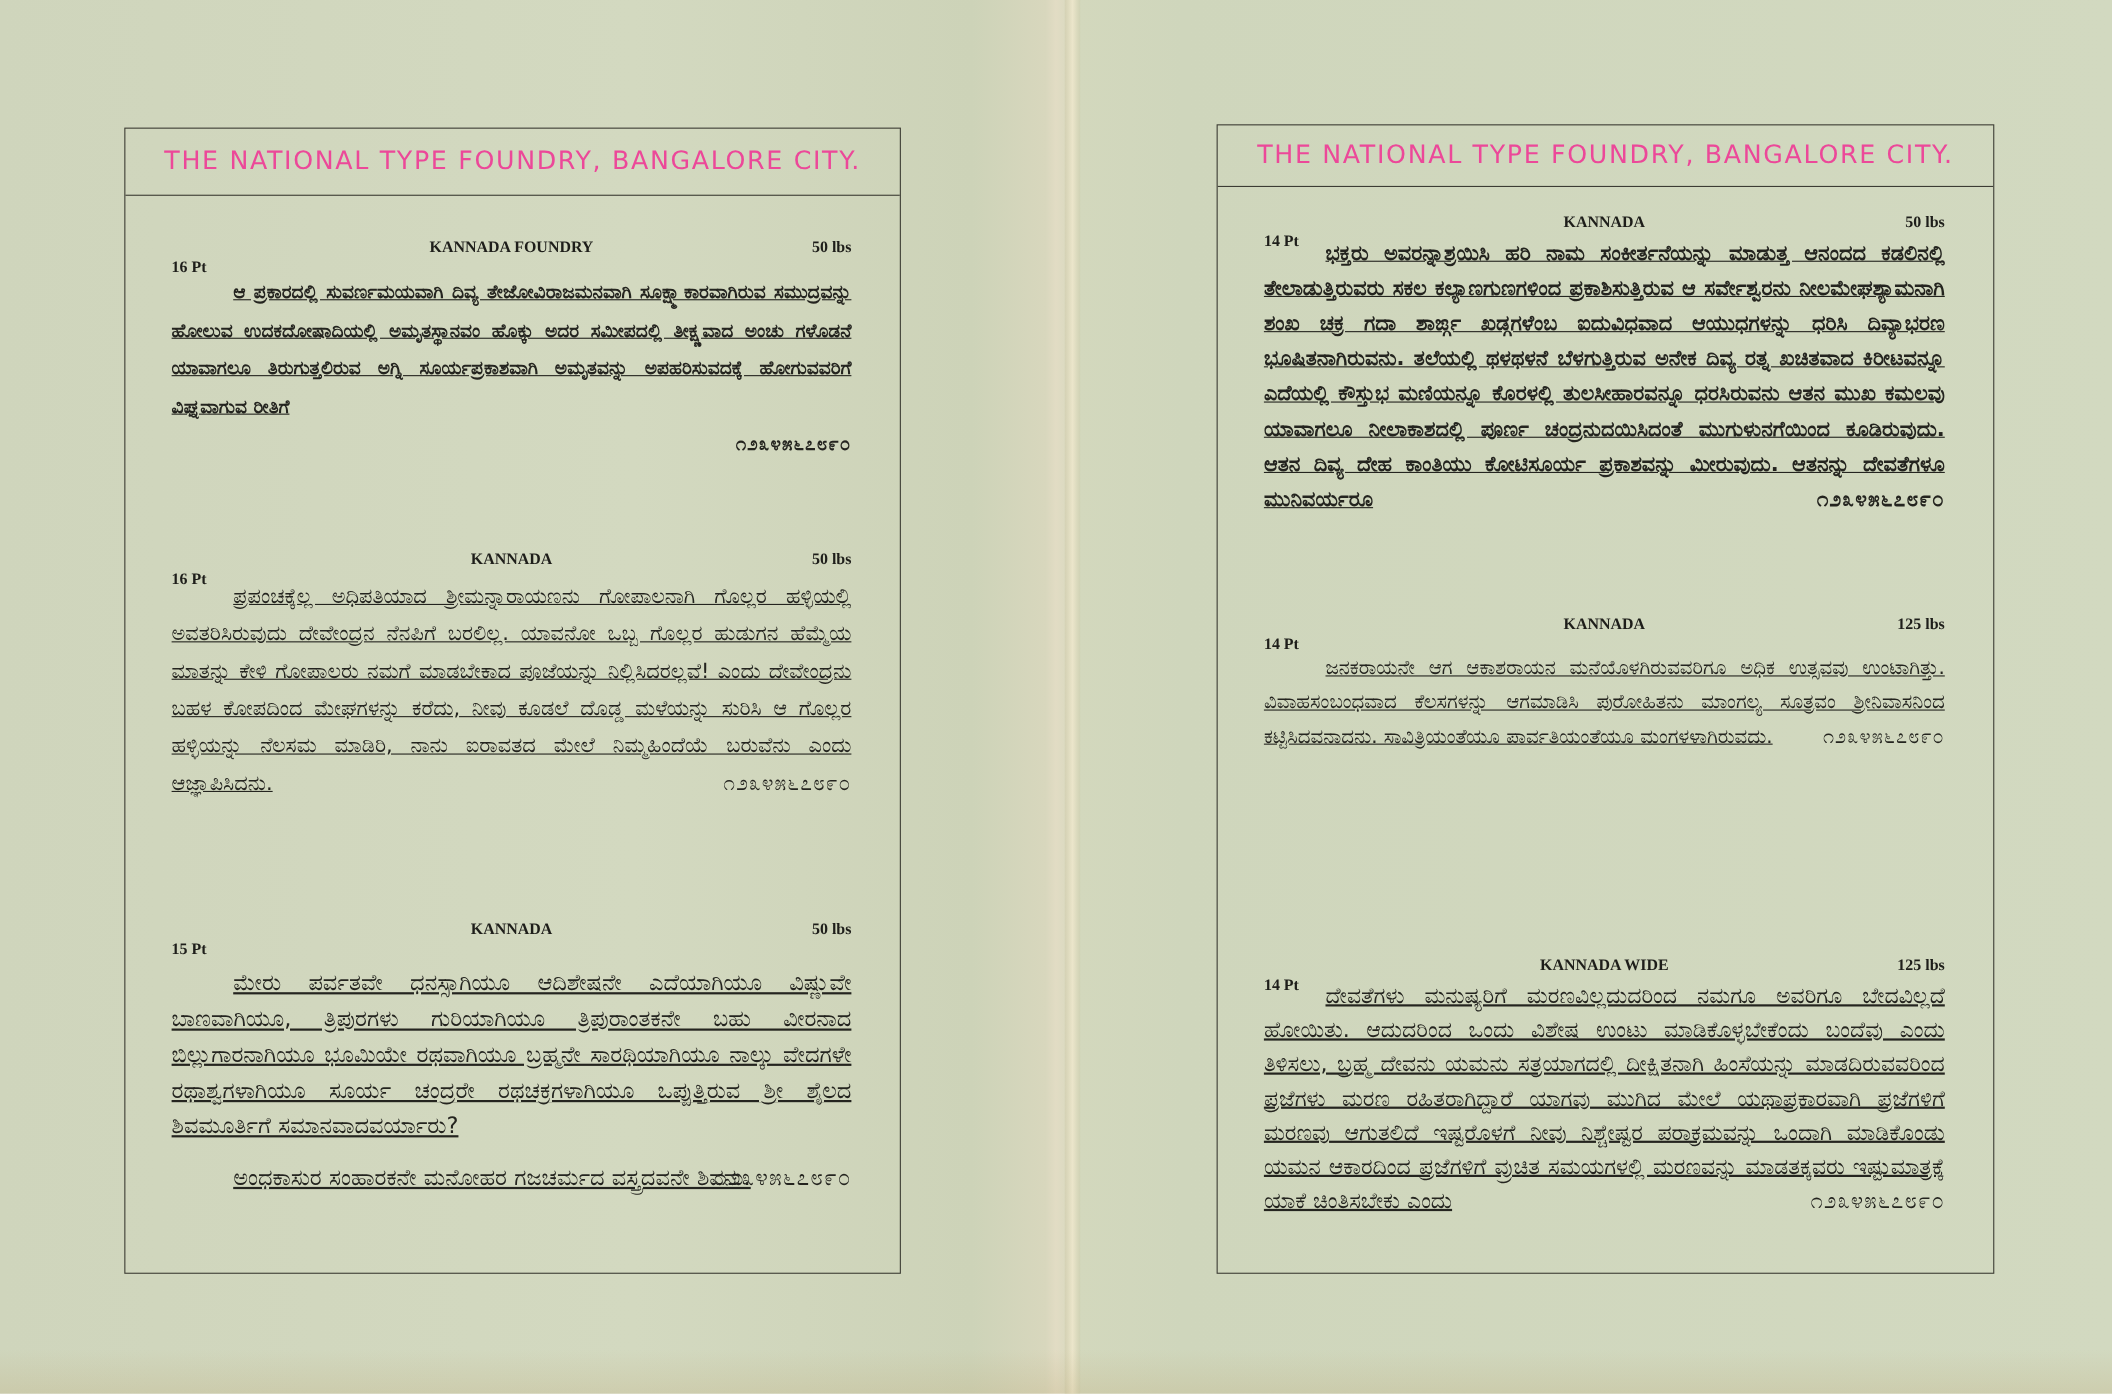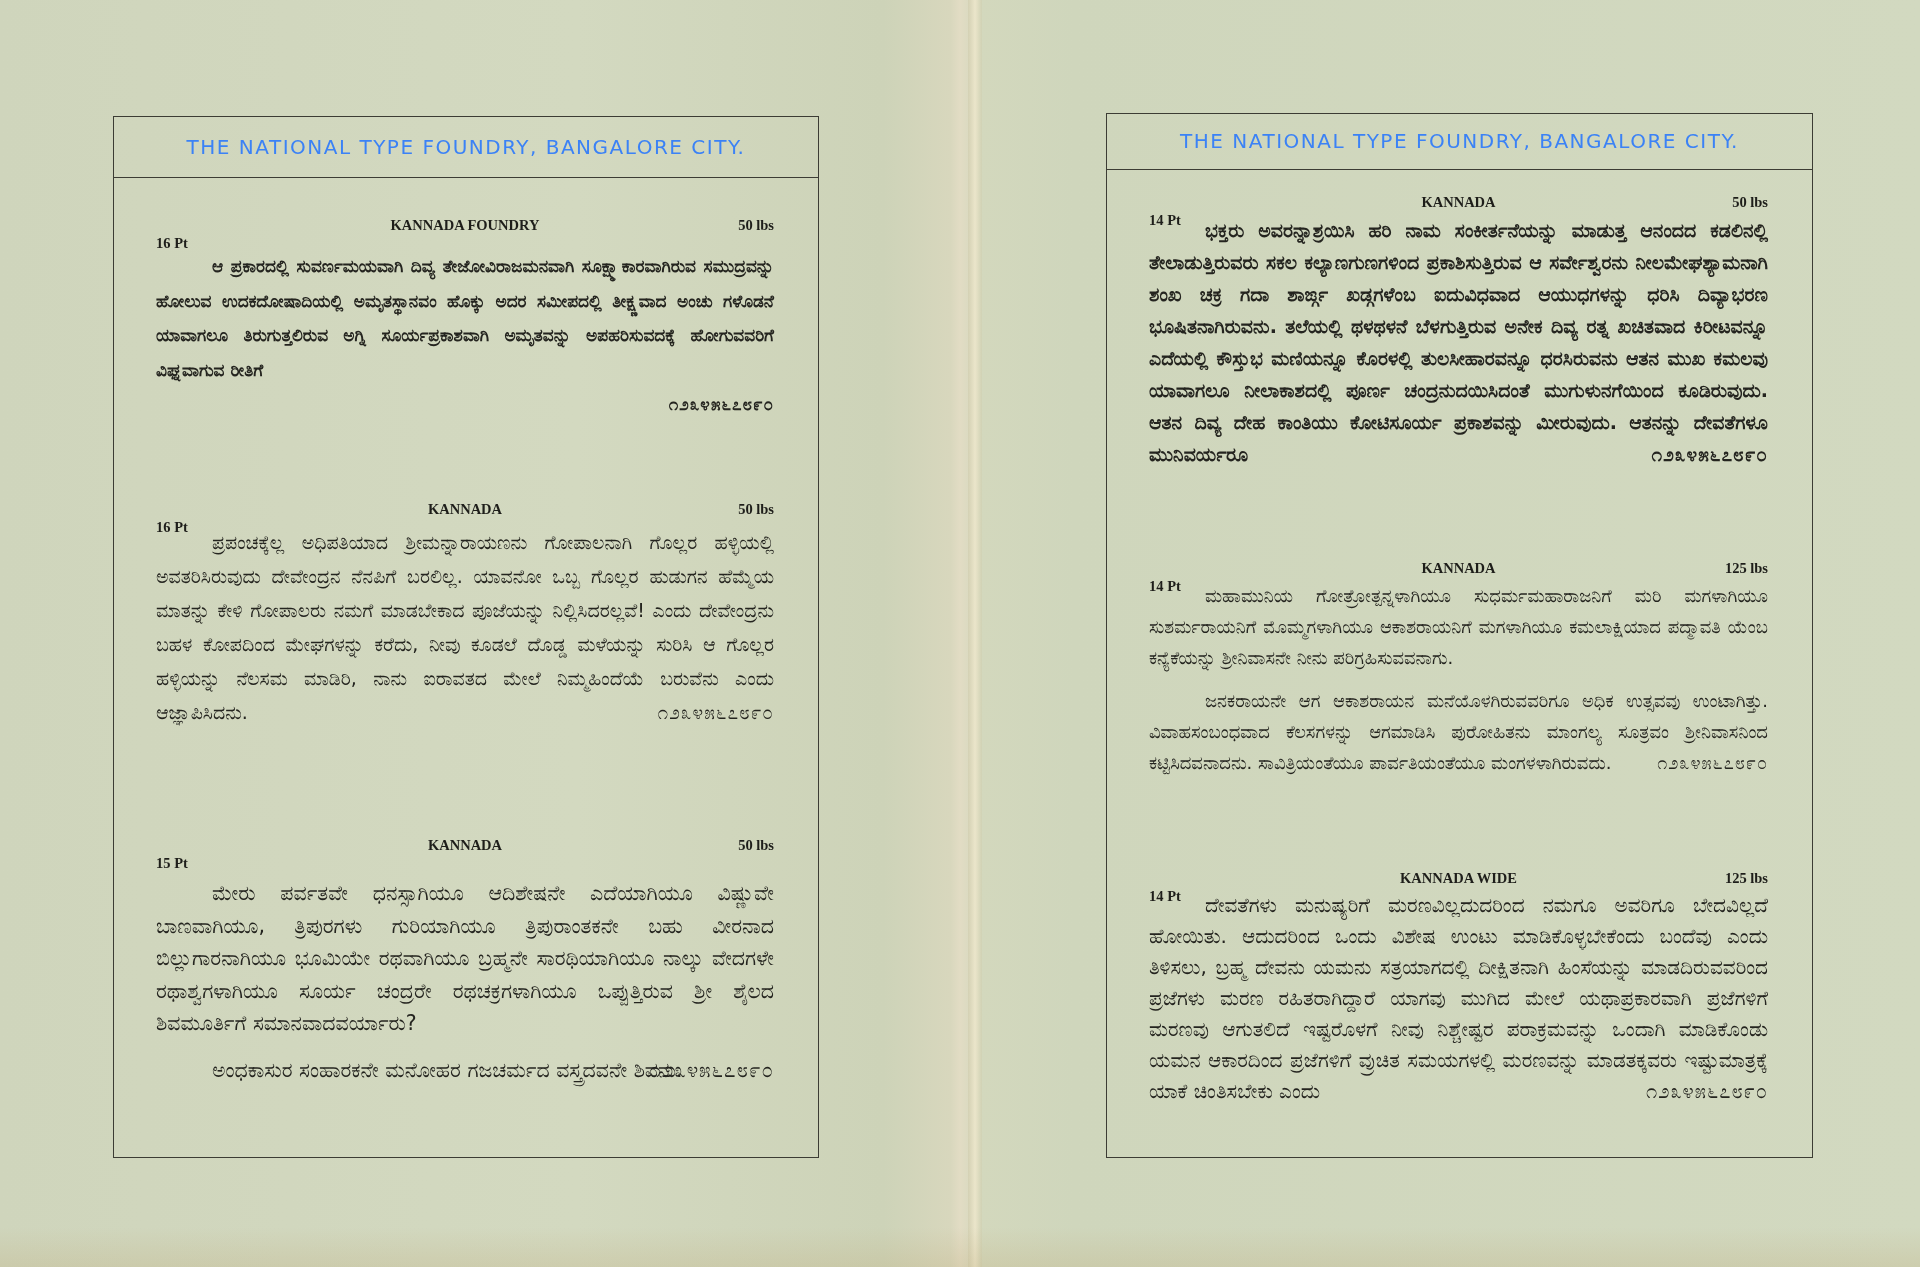--- a/index.html
+++ b/index.html
@@ -10,29 +10,29 @@
     color:#2a2a24;
   }
   .page-shadow-bottom { position:absolute; left:0; right:0; bottom:0; height:40px;
     background: linear-gradient(180deg, rgba(0,0,0,0), rgba(190,170,120,0.25)); }
   .fold { position:absolute; top:0; bottom:0; left:968px; width:14px;
     background: linear-gradient(90deg, rgba(200,195,160,0.4), rgba(240,232,205,0.8), rgba(200,195,160,0.3)); }
   .sheet { position:absolute; border:1.5px solid #3c3c34; box-sizing:border-box; }
   .sheet.left { left:113px; top:116px; width:706px; height:1042px; }
   .sheet.right { left:1106px; top:113px; width:707px; height:1045px; }
   .masthead { position:absolute; left:0; right:0; top:0; border-bottom:1.5px solid #3c3c34;
-    text-align:center; font-family:"DejaVu Sans", sans-serif; font-size:20px; letter-spacing:1.5px; color:#3b82f6; }
+    text-align:center; font-family:"DejaVu Sans", sans-serif; font-size:23px; letter-spacing:1.5px; color:#ec4899; }
   .sheet.left .masthead { height:60px; line-height:60px; }
   .sheet.right .masthead { height:55px; line-height:55px; }
   .specimen { position:absolute; left:42px; right:44px; }
   .spec-head { position:relative; height:20px; font-family:"Liberation Serif", serif; font-weight:bold; font-size:14.5px; color:#1e1e1a; }
   .spec-size { position:absolute; left:0; top:18px; }
   .spec-name { position:absolute; left:0; right:0; top:0; text-align:center; }
   .spec-weight { position:absolute; right:0; top:0; }
-  .spec-body { font-family:"DejaVu Sans", sans-serif; color:#24241f; text-align:justify; margin:0; }
+  .spec-body { font-family:"DejaVu Sans", sans-serif; color:#24241f; text-align:justify; margin:0;text-decoration:underline; }
   .spec-body p { margin:0; }
   .indent { text-indent:56px; }
   .numerals { float:right; letter-spacing:1px; }
   .clear { clear:both; }
 </style>
 </head>
 <body>
 
 <div class="fold"></div>
 <div class="page-shadow-bottom"></div>
@@ -97,21 +97,20 @@
     </div>
   </div>
 
   <div class="specimen" style="top:446px;">
     <div class="spec-head">
       <span class="spec-name">KANNADA</span>
       <span class="spec-size">14 Pt</span>
       <span class="spec-weight">125 lbs</span>
     </div>
     <div class="spec-body" style="font-size:18px; line-height:31px; margin-top:0px;">
-      <p class="indent">ಮಹಾಮುನಿಯ ಗೋತ್ರೋತ್ಪನ್ನಳಾಗಿಯೂ ಸುಧರ್ಮಮಹಾರಾಜನಿಗೆ ಮರಿ ಮಗಳಾಗಿಯೂ ಸುಶರ್ಮರಾಯನಿಗೆ ಮೊಮ್ಮಗಳಾಗಿಯೂ ಆಕಾಶರಾಯನಿಗೆ ಮಗಳಾಗಿಯೂ ಕಮಲಾಕ್ಷಿಯಾದ ಪದ್ಮಾವತಿ ಯೆಂಬ ಕನ್ಯೆಕೆಯನ್ನು ಶ್ರೀನಿವಾಸನೇ ನೀನು ಪರಿಗ್ರಹಿಸುವವನಾಗು.</p>
       <p class="indent" style="margin-top:12px;">ಜನಕರಾಯನೇ ಆಗ ಆಕಾಶರಾಯನ ಮನೆಯೊಳಗಿರುವವರಿಗೂ ಅಧಿಕ ಉತ್ಸವವು ಉಂಟಾಗಿತ್ತು. ವಿವಾಹಸಂಬಂಧವಾದ ಕೆಲಸಗಳನ್ನು ಆಗಮಾಡಿಸಿ ಪುರೋಹಿತನು ಮಾಂಗಲ್ಯ ಸೂತ್ರವಂ ಶ್ರೀನಿವಾಸನಿಂದ ಕಟ್ಟಿಸಿದವನಾದನು. ಸಾವಿತ್ರಿಯಂತೆಯೂ ಪಾರ್ವತಿಯಂತೆಯೂ ಮಂಗಳಳಾಗಿರುವದು.</p>
       <span class="numerals" style="margin-top:-31px;">೧೨೩೪೫೬೭೮೯೦</span>
       <div class="clear"></div>
     </div>
   </div>
 
   <div class="specimen" style="top:756px;">
     <div class="spec-head">
       <span class="spec-name">KANNADA WIDE</span>
       <span class="spec-size">14 Pt</span>

